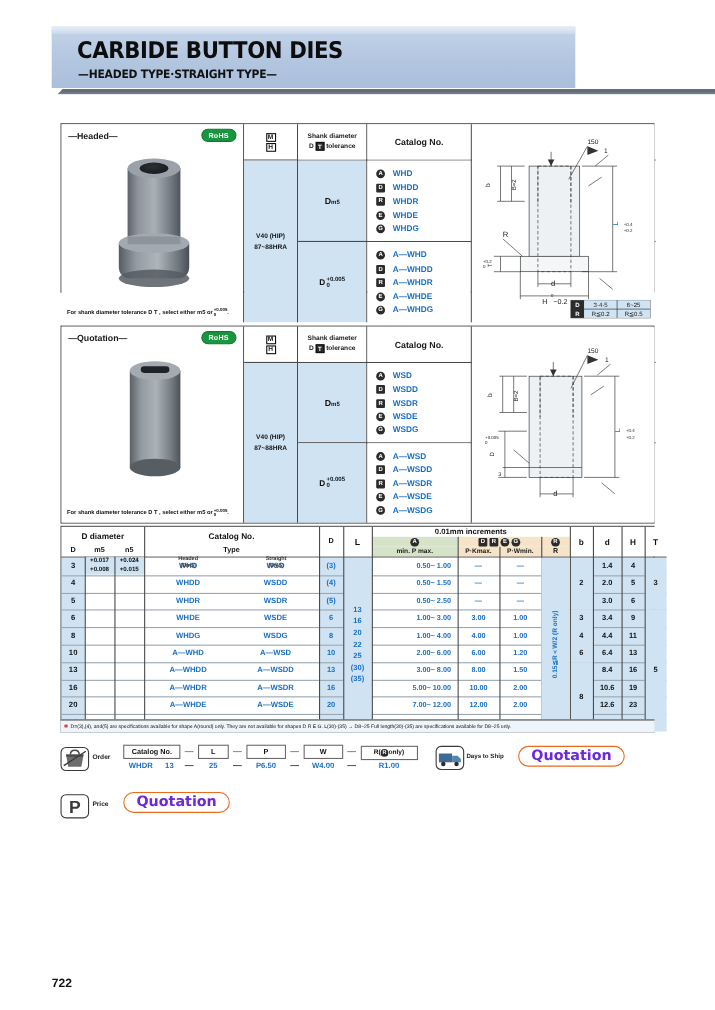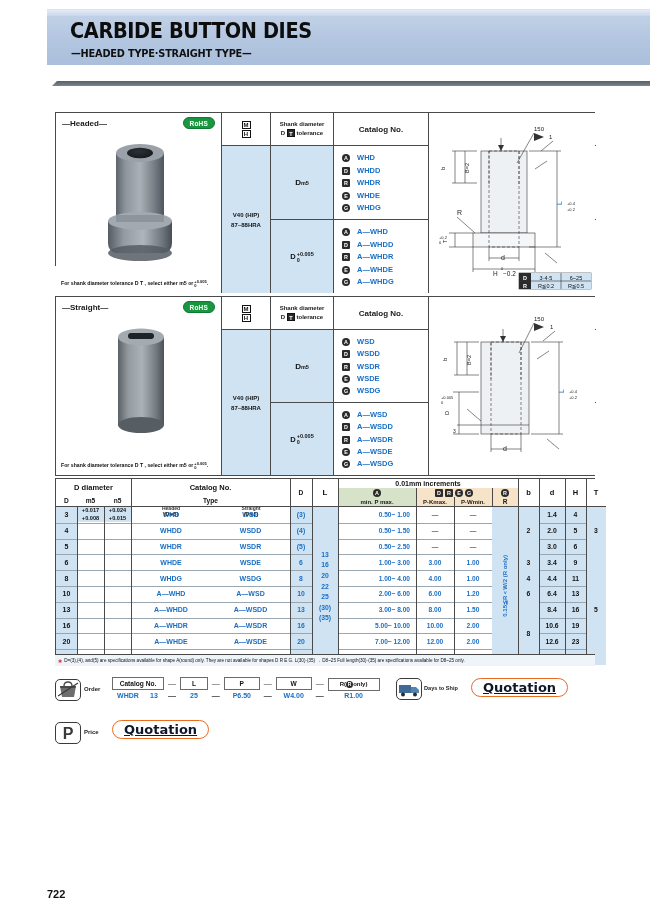--- a/index.html
+++ b/index.html
@@ -8,21 +8,21 @@
     width:650px; height:918px;
     background:#ffffff;
     font-family:"Liberation Sans", sans-serif;
     font-size:7px;
     color:#1a1a1a;
     position:relative;
     overflow:hidden;
   }
   
   .banner{
-    position:absolute; left:47px; top:9px; width:603px; height:56px;
+    position:absolute; left:47px; top:24px; width:476px; height:56px;
     background:linear-gradient(to bottom,#c3d3e8 0%,#b3c6e0 55%,#aabfdc 100%);
     border-top:1px solid #dae3f0;
   }
   .banner-sheen{position:absolute;left:0;top:0;width:100%;height:6px;
     background:linear-gradient(to bottom,#e4ecf7,#c9d8ec);}
   .banner h1{
     position:absolute; left:23px; top:9px; margin:0;
     font-size:21px; font-weight:bold; letter-spacing:-0.4px;
     color:#0d0d0d; font-family:"DejaVu Sans", sans-serif;
     transform:scaleX(0.92); transform-origin:left center;
@@ -91,24 +91,23 @@
   .redstar{color:#e03030;font-size:5px;}
   
   .ordicon{position:absolute;width:26px;height:22px;border:1.4px solid #3a3a3a;
      border-radius:5px;background:#fff;}
   .obox{border:1px solid #6b6b6b;background:#fff;font-size:6.6px;font-weight:bold;
      display:inline-flex;align-items:center;justify-content:center;height:13px;
      color:#111;}
   .dash{display:inline-flex;align-items:center;justify-content:center;
      width:12px;font-size:8px;color:#333;}
   .quote{
-     border:1.6px solid #ea6b1f;border-radius:11px;color:#0f172a;
+     border:1.6px solid #ea6b1f;border-radius:11px;color:#6d28d9;
      font-weight:bold;font-size:13px;padding:1px 11px;display:inline-block;
      font-family:"DejaVu Sans", sans-serif;
-     text-decoration:underline;
   }
   .smalllabel{font-size:6px;font-weight:bold;color:#222;}
   .pgnum{position:absolute;left:47px;top:888px;font-size:11px;font-weight:bold;color:#111;}
   .sidebarL{position:absolute;left:0;top:0;width:47px;height:918px;background:#fff;}
   svg{display:block;}
 </style>
 </head>
 <body>
 
 <div class="sidebarL"></div>
@@ -293,21 +292,21 @@
         <text x="117" y="174.5" font-size="5.5" text-anchor="middle" fill="#111">R≦0.2</text>
         <text x="147" y="174.5" font-size="5.5" text-anchor="middle" fill="#111">R≦0.5</text>
       </g>
     </svg>
   </div>
 </div>
 
 <div class="panel" style="left:55px;top:296px;width:540px;height:180px;">
 
   <div style="position:absolute;left:0;top:0;width:165px;height:178px;background:#fff;">
-    <div class="ptitle" style="position:absolute;left:6px;top:6px;">—Straight—</div>
+    <div class="ptitle" style="position:absolute;left:6px;top:6px;">—Quotation—</div>
     <div style="position:absolute;right:6px;top:4px;"><span class="rohs">RoHS</span></div>
     <div class="photo-straight" style="left:46px;top:24px;">
       <svg width="78" height="120" viewBox="0 0 78 120">
         <defs>
           <linearGradient id="sbody" x1="0" y1="0" x2="1" y2="0">
             <stop offset="0" stop-color="#5a6167"></stop>
               <stop offset="0.22" stop-color="#929a9f"></stop>
             <stop offset="0.52" stop-color="#acb3b8"></stop>
               <stop offset="0.82" stop-color="#747b81"></stop>
             <stop offset="1" stop-color="#4b5258"></stop>

